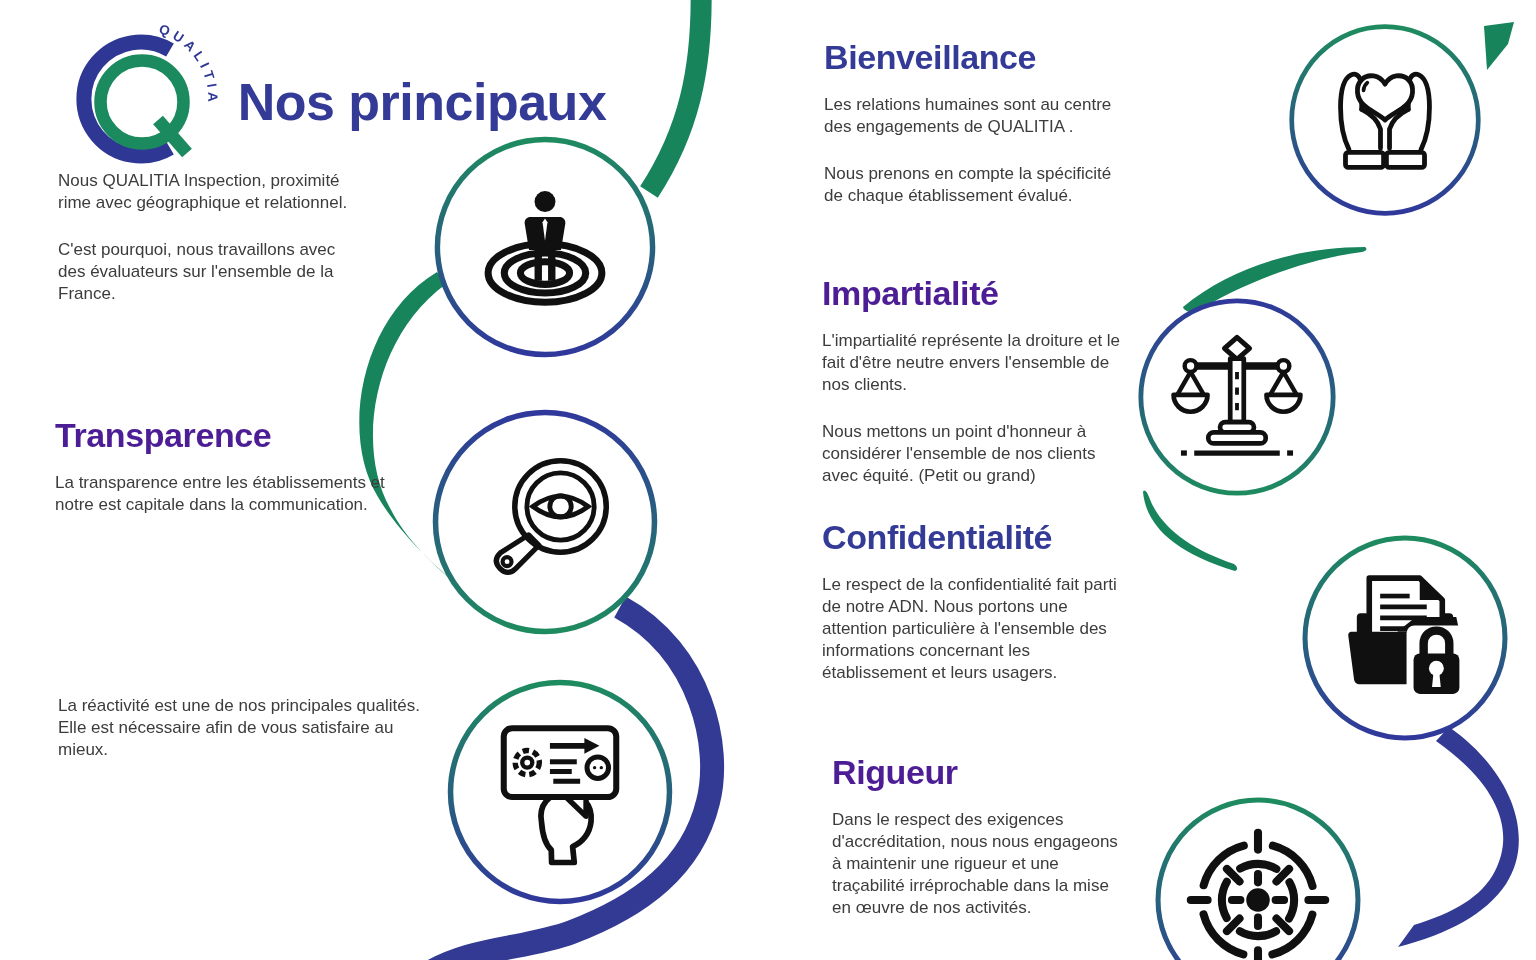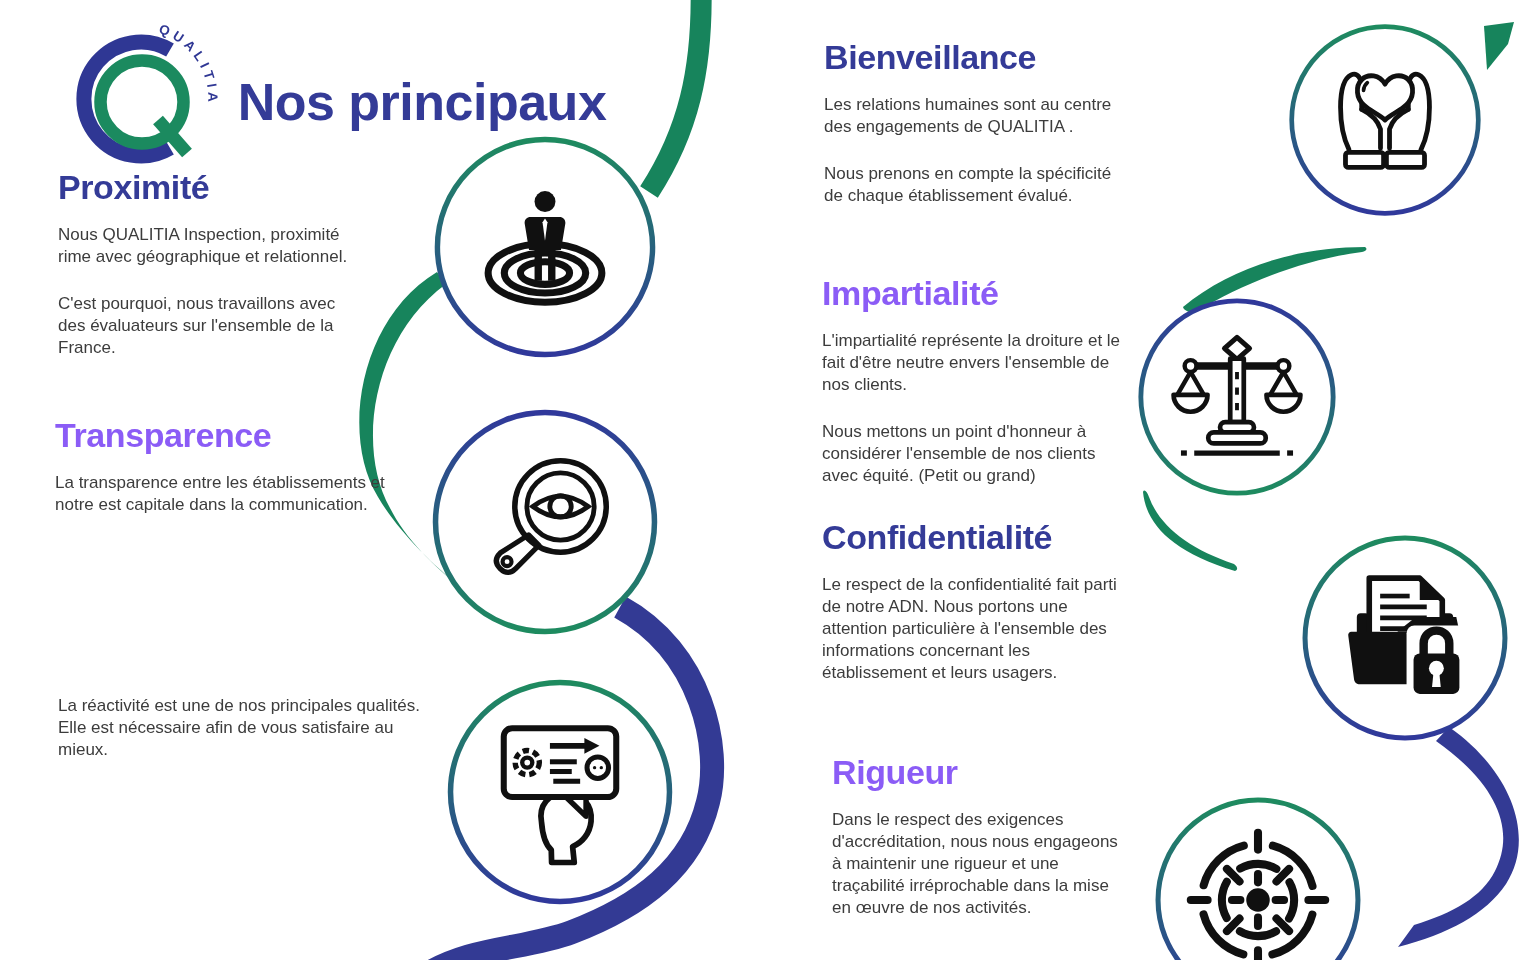--- a/index.html
+++ b/index.html
@@ -2,21 +2,21 @@
 <html><head>
 <meta charset="utf-8">
 <style>
   html,body{margin:0;padding:0;background:#fff;}
   #canvas{position:relative;width:1536px;height:960px;background:#fff;overflow:hidden;
           font-family:"Liberation Sans",sans-serif;}
   .abs{position:absolute;}
   .section{position:absolute;}
   .section h2{font-size:34px;font-weight:700;letter-spacing:-0.4px;margin:0 0 18px 0;line-height:1.05;}
   .section h2.indigo{color:#343B97;}
-  .section h2.green{color:#8b5cf6;}
+  .section h2.green{color:#4c1d95;}
   .section p{font-size:17px;line-height:1.3;color:#3C3C3C;margin:0 0 25px 0;}
   #title{position:absolute;left:232px;top:28px;width:380px;text-align:center;
          color:#343B97;font-weight:700;font-size:52px;line-height:1.1;letter-spacing:-0.5px;margin-top:46px;}
   svg{display:block;}
 </style>
 </head>
 <body>
 
 <div id="canvas">
 
@@ -42,21 +42,20 @@
     <text font-size="13.5" font-weight="bold" fill="#2F3794" letter-spacing="4">
       <textPath href="#logoArc">QUALITIA</textPath>
     </text>
   </svg>
 
   <div id="title">
     <div>Nos principaux</div>
   </div>
 
   <div class="section" style="left:58px;top:170px;width:300px">
-    <h2 class="indigo">Proximité</h2>
     <p>Nous QUALITIA Inspection, proximité rime avec géographique et relationnel.</p>
     <p>C'est pourquoi, nous travaillons avec des évaluateurs sur l'ensemble de la France.</p>
   </div>
 
   <div class="section" style="left:55px;top:418px;width:330px">
     <h2 class="green">Transparence</h2>
     <p>La transparence entre les établissements et notre est capitale dans la communication.</p>
   </div>
 
   <div class="section" style="left:58px;top:695px;width:385px">

